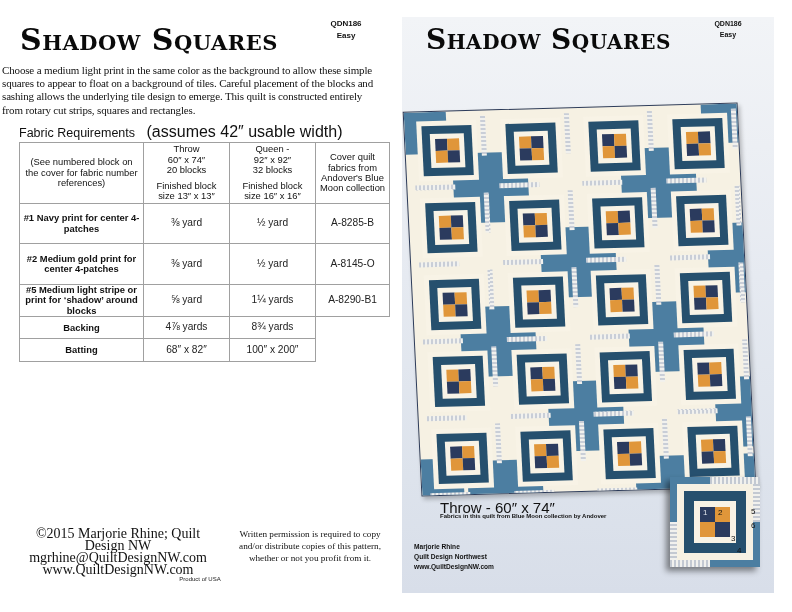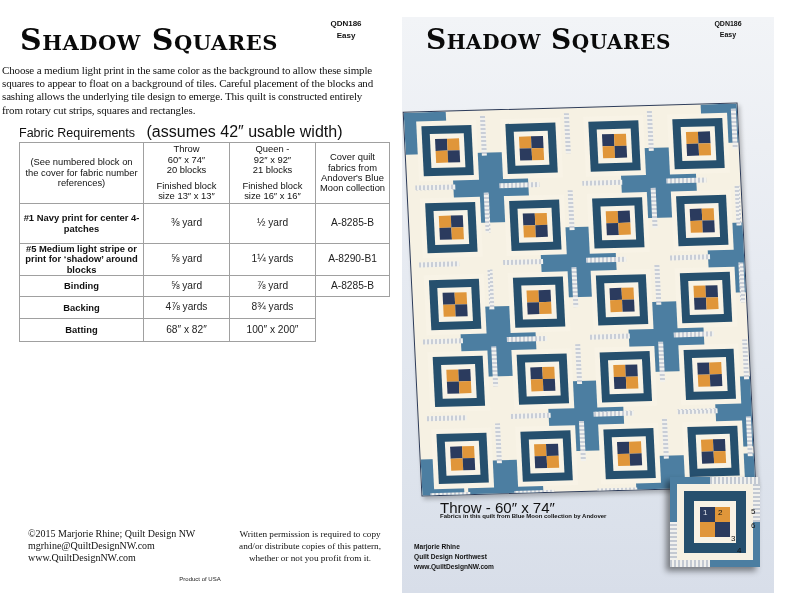--- a/index.html
+++ b/index.html
@@ -39,22 +39,22 @@
     padding: 0 3px; line-height: 10.5px;
   }
   table.fabric th { font-weight: normal; font-size: 9.4px; line-height: 10.4px; }
   table.fabric td.label { font-weight: bold; font-size: 9.4px; line-height: 10.4px; }
   table.fabric td.amt { font-size: 10.2px; color: #222; }
   table.fabric td.blank { border: none; }
   .hdr-gap { display: block; height: 5px; }
 
   .copyright {
     position: absolute; left: 28px; top: 528px; width: 180px;
-    font-family: "Liberation Serif", serif; font-size: 10px;
-    line-height: 12px; text-align: left; color: #111;
+    font-family: "Liberation Serif", serif; font-size: 14px;
+    line-height: 12px; text-align: center; color: #111;
   }
   .permission {
     position: absolute; left: 230px; top: 528px; width: 160px;
     font-family: "Liberation Serif", serif; font-size: 9.2px;
     line-height: 12px; text-align: center; color: #111;
   }
   .product {
     position: absolute; left: 160px; top: 576px; width: 80px;
     font-size: 6px; text-align: center; color: #222;
   }
@@ -171,44 +171,44 @@
         <span style="display:block">Throw</span>
         <span style="display:block">60″ x 74″</span>
         <span style="display:block">20 blocks</span>
         <span class="hdr-gap"></span>
         <span style="display:block">Finished block</span>
         <span style="display:block">size  13″ x 13″</span>
       </th>
       <th>
         <span style="display:block">Queen -</span>
         <span style="display:block">92″ x 92″</span>
-        <span style="display:block">21 blocks</span>
+        <span style="display:block">32 blocks</span>
         <span class="hdr-gap"></span>
         <span style="display:block">Finished block</span>
         <span style="display:block">size 16″ x 16″</span>
       </th>
       <th>Cover quilt fabrics from Andover's Blue Moon collection</th>
     </tr>
     <tr style="height:40px">
       <td class="label">#1 Navy print for center 4-patches</td>
       <td class="amt">⅜ yard</td>
       <td class="amt">½ yard</td>
       <td class="amt">A-8285-B</td>
     </tr>
+    <tr style="height:41px">
+      <td class="label">#2 Medium gold print for center 4-patches</td>
+      <td class="amt">⅜ yard</td>
+      <td class="amt">½ yard</td>
+      <td class="amt">A-8145-O</td>
+    </tr>
     <tr style="height:22px">
       <td class="label">#5  Medium light stripe or print for ‘shadow’ around blocks</td>
       <td class="amt">⅝ yard</td>
       <td class="amt">1¼ yards</td>
       <td class="amt">A-8290-B1</td>
-    </tr>
-    <tr style="height:21px">
-      <td class="label">Binding</td>
-      <td class="amt">⅝ yard</td>
-      <td class="amt">⅞ yard</td>
-      <td class="amt">A-8285-B</td>
     </tr>
     <tr style="height:22px">
       <td class="label">Backing</td>
       <td class="amt">4⅞ yards</td>
       <td class="amt">8¾ yards</td>
       <td class="blank"></td>
     </tr>
     <tr style="height:23px">
       <td class="label">Batting</td>
       <td class="amt">68″ x 82″</td>

